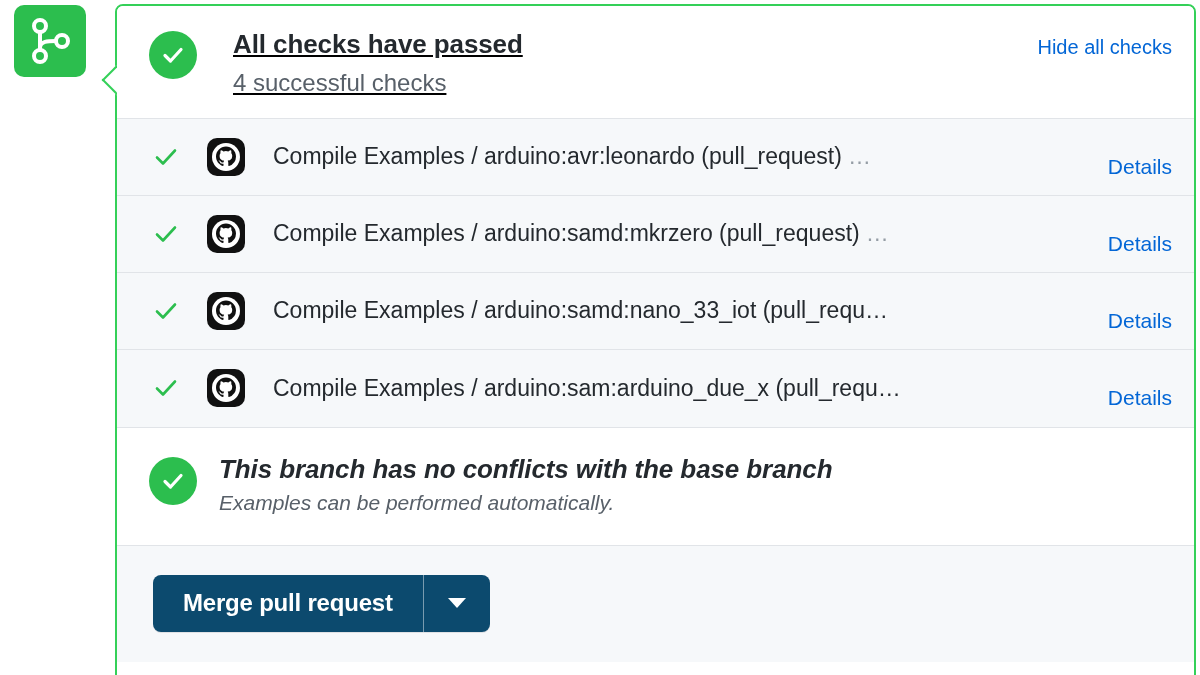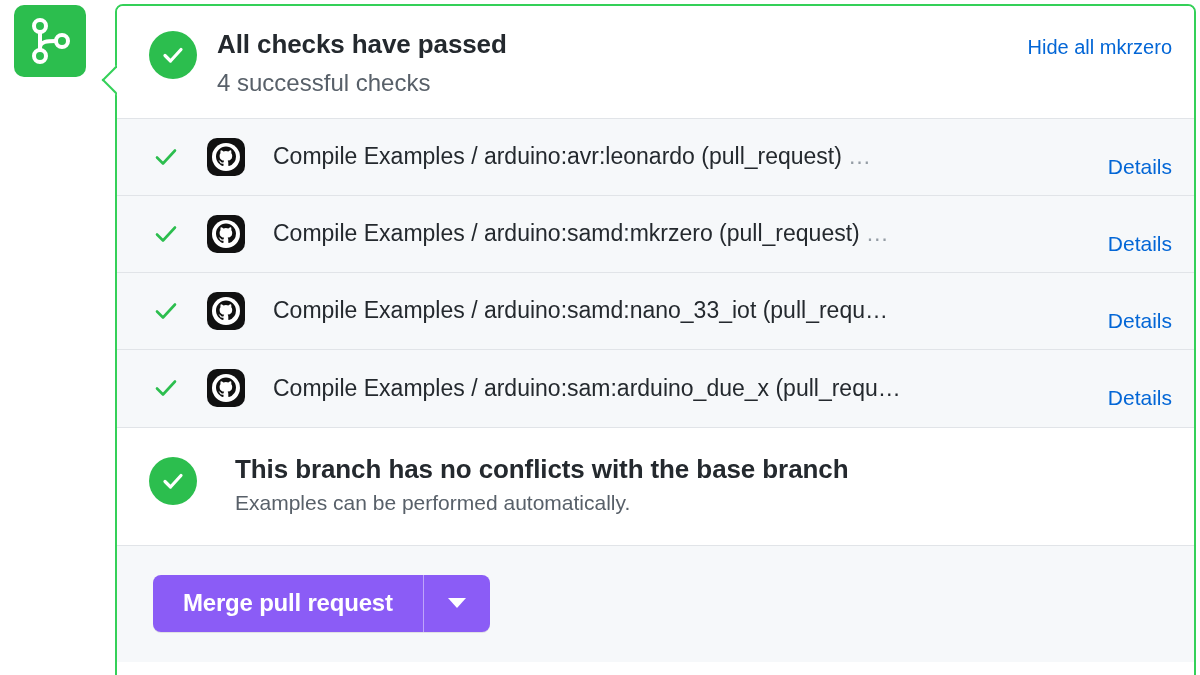--- a/index.html
+++ b/index.html
@@ -81,23 +81,24 @@
     width: 48px;
     height: 48px;
     border-radius: 50%;
     background: #2cbe4e;
     display: flex;
     align-items: center;
     justify-content: center;
     margin-top: 3px;
   }
   .hdr-text {
-    margin-left: 20px;
+    margin-left: 36px;
     flex: 1 1 auto;
     min-width: 0;
+    text-decoration: underline;
   }
   .hdr-title {
     font-size: 26px;
     font-weight: bold;
     color: #24292e;
     line-height: 1.25;
     letter-spacing: -0.1px;
   }
   .hdr-sub {
     font-size: 24px;
@@ -170,21 +171,21 @@
   }
 
   
   .conflict-sec {
     display: flex;
     align-items: flex-start;
     background: #ffffff;
     border-top: 1px solid #e1e4e8;
     padding: 26px 22px 30px 32px;
   }
-  .conflict-text { margin-left: 38px; }
+  .conflict-text { margin-left: 22px; font-style: italic; }
   .conflict-title {
     font-size: 26px;
     font-weight: bold;
     color: #24292e;
     line-height: 1.2;
     letter-spacing: -0.1px;
   }
   .conflict-sub {
     font-size: 21px;
     color: #586069;
@@ -193,21 +194,21 @@
 
   
   .mb-footer {
     background: #f6f8fa;
     border-top: 1px solid #e1e4e8;
     padding: 29px 22px 30px 36px;
   }
   .btn-group {
     display: inline-flex;
     align-items: stretch;
-    background: #8b5cf6;
+    background: #0c4a6e;
     border-radius: 8px;
     overflow: hidden;
     box-shadow: 0 1px 0 rgba(27,31,35,0.10);
     cursor: pointer;
   }
   .btn-main {
     padding: 14px 30px 15px 30px;
     font-size: 24px;
     font-weight: bold;
     color: #ffffff;
@@ -255,21 +256,21 @@
     <div class="mb-header">
       <div class="big-check">
         <svg width="28" height="28" viewBox="0 0 28 28">
           <path d="M6 14.5 L11.5 20 L22 8.5" stroke="#ffffff" stroke-width="3.2" fill="none" stroke-linecap="round" stroke-linejoin="round"></path>
         </svg>
       </div>
       <div class="hdr-text">
         <div class="hdr-title">All checks have passed</div>
         <div class="hdr-sub">4 successful checks</div>
       </div>
-      <div class="hide-checks">Hide all mkrzero</div>
+      <div class="hide-checks">Hide all checks</div>
     </div>
 
     <div class="checks-list">
 
       <div class="check-row">
         <span class="row-check">
           <svg width="26" height="26" viewBox="0 0 26 26">
             <path d="M4 13.5 L10 19.5 L22 6.5" stroke="#2cbe4e" stroke-width="2.6" fill="none" stroke-linecap="round" stroke-linejoin="round"></path>
           </svg>
         </span>

